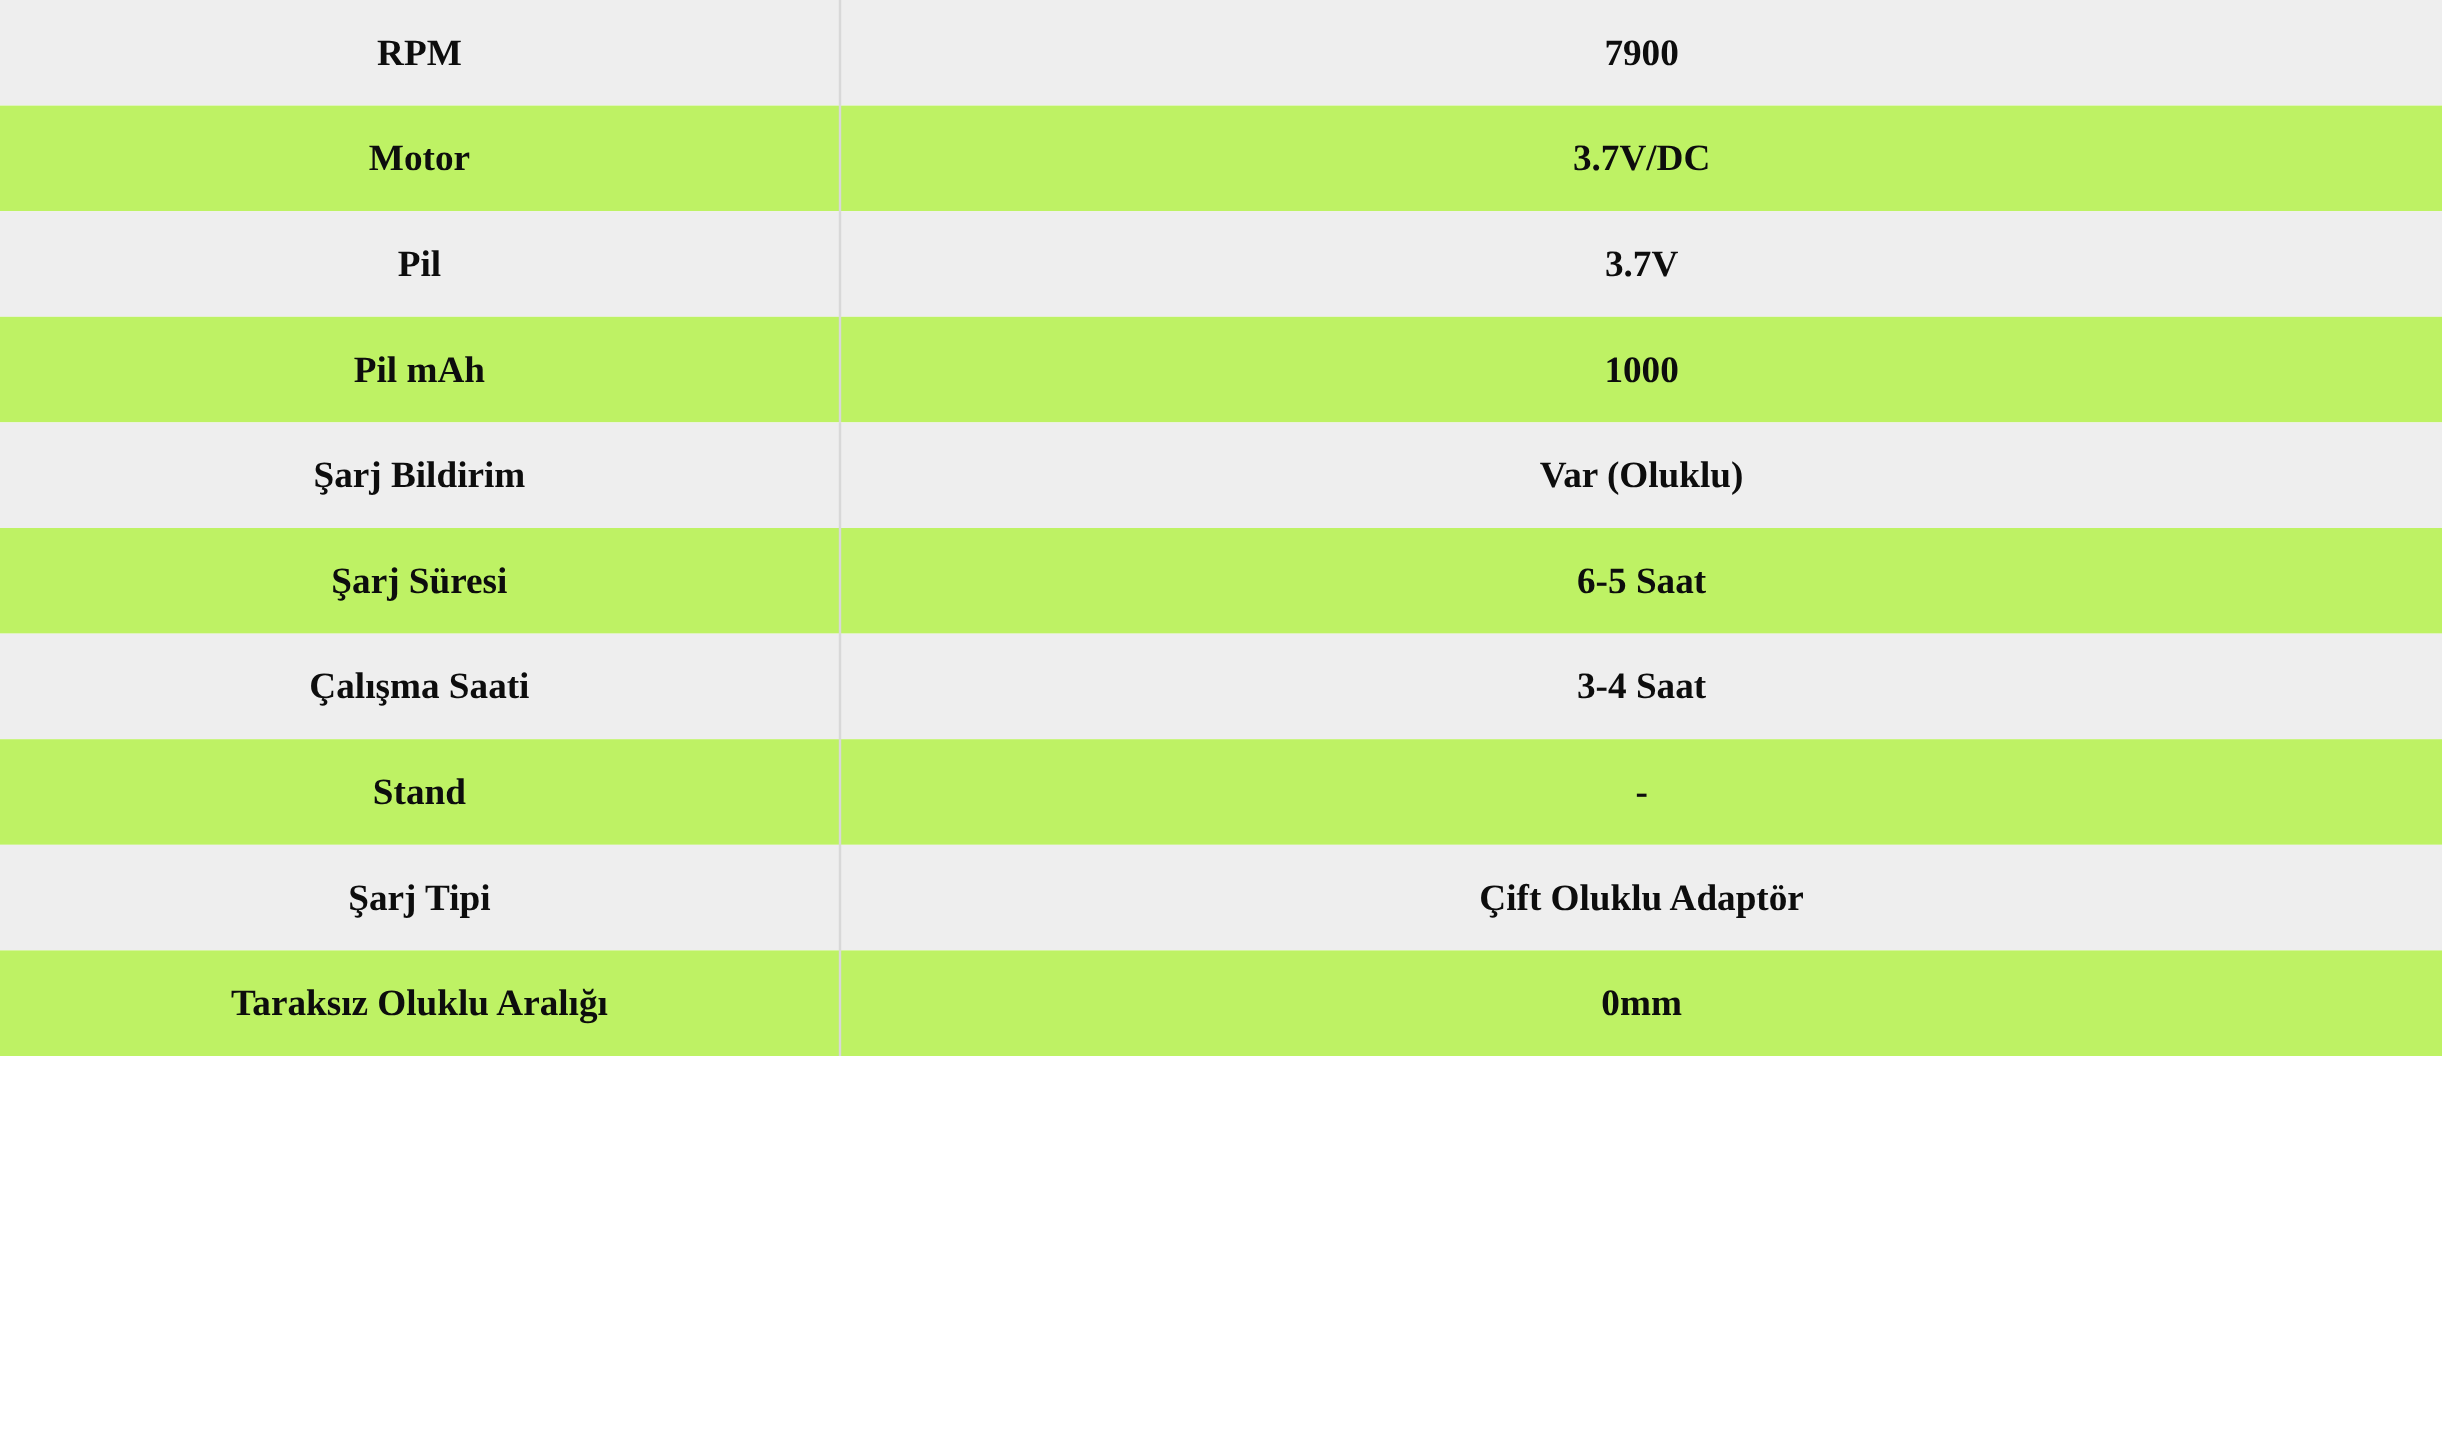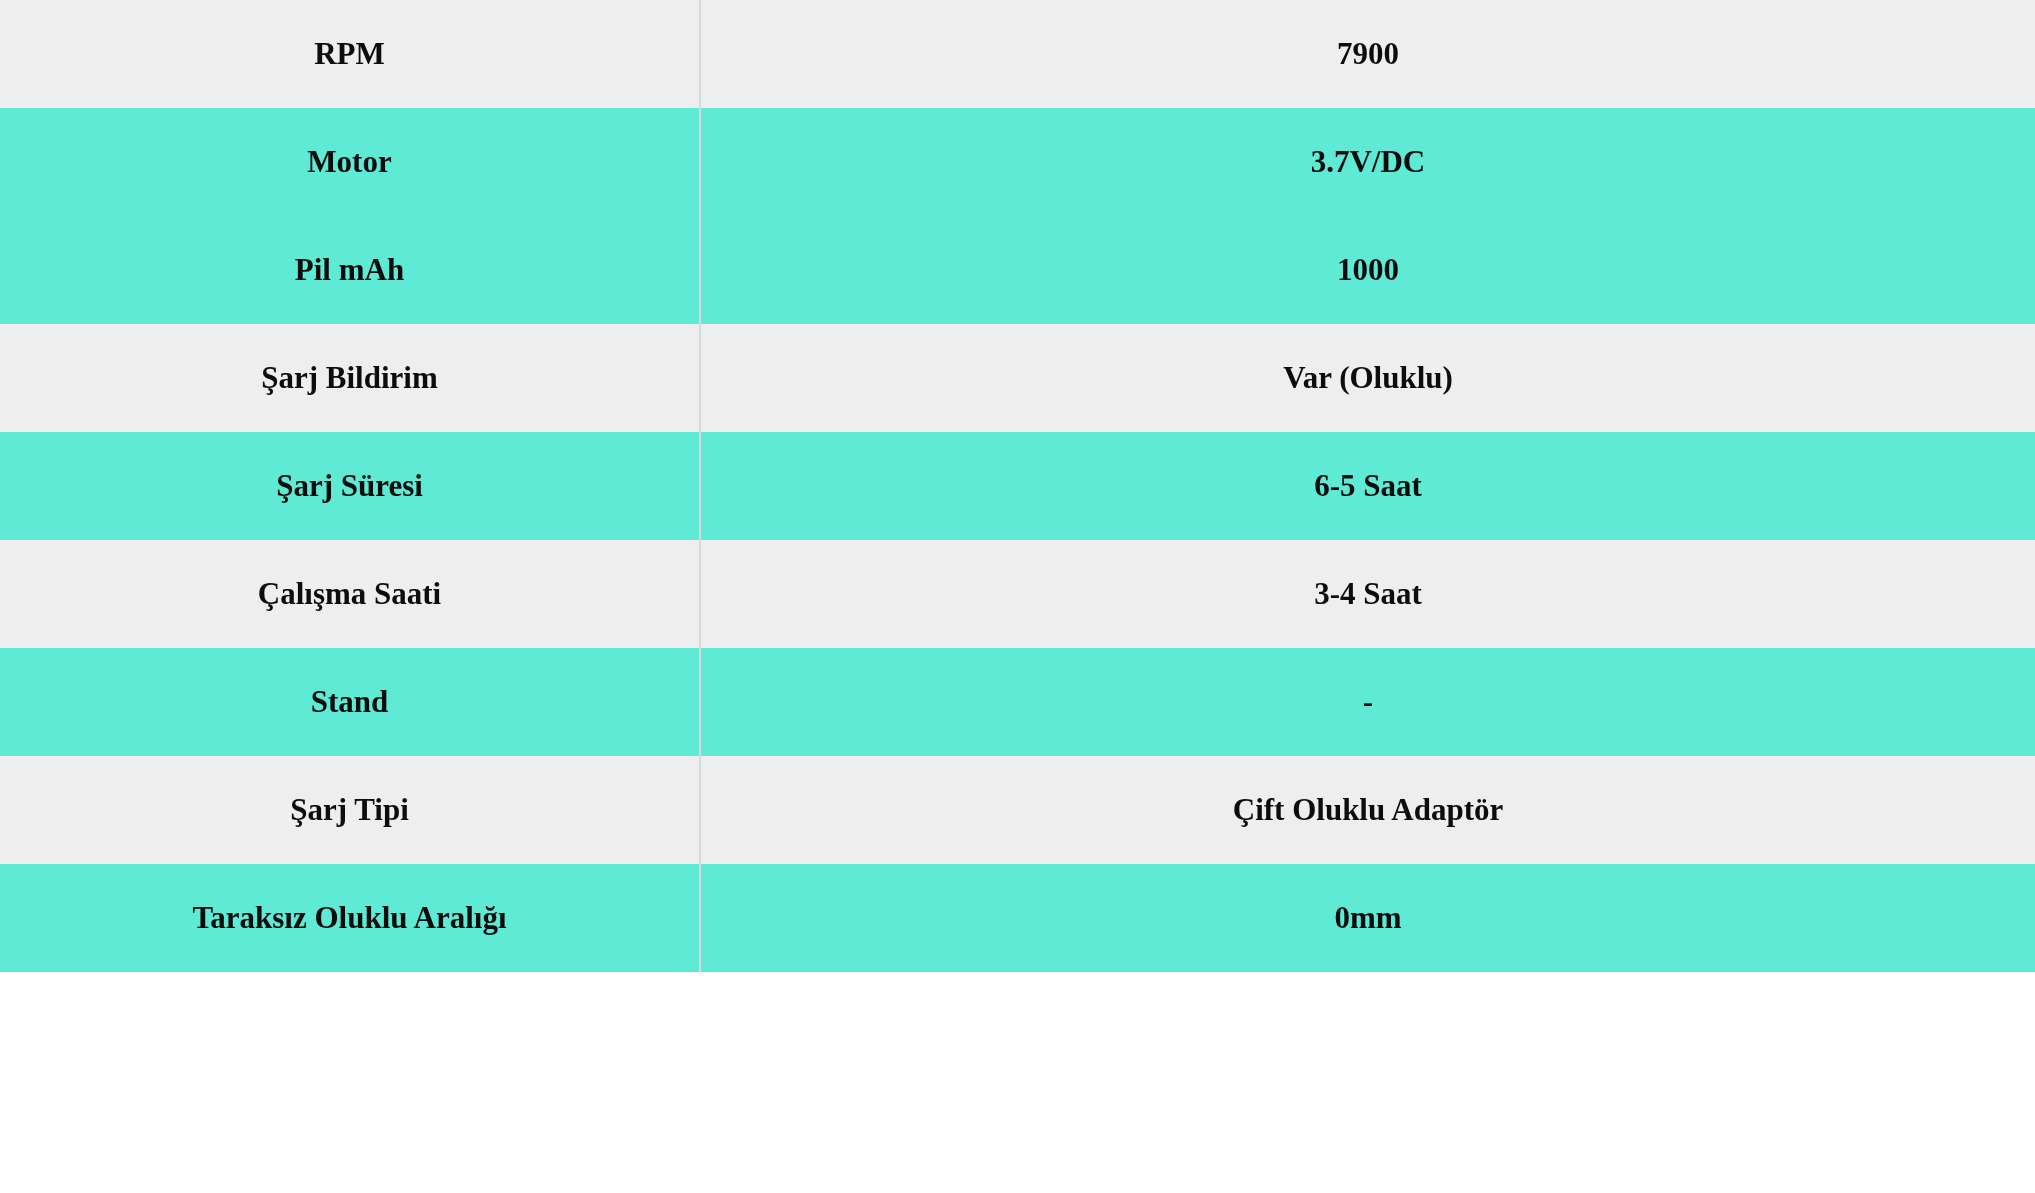--- a/index.html
+++ b/index.html
@@ -15,24 +15,24 @@
   }
   .spec-table {
     width: 2035px;
     border-collapse: collapse;
     table-layout: fixed;
   }
   .spec-table col.c-label { width: 700px; }
   .spec-table col.c-value { width: 1335px; }
 
   .spec-table tr.row-odd  { background: #eeeeee; }
-  .spec-table tr.row-even { background: #5eead4; }
+  .spec-table tr.row-even { background: #bef264; }
 
   .spec-table td {
-    height: 108px;
+    height: 88px;
     padding: 0 10px;
     text-align: center;
     vertical-align: middle;
     font-weight: bold;
     font-size: 31px;
     color: #0d0d0d;
     border: none;
   }
   .spec-table td.label {
     border-right: 2px solid #d8d8d8;
@@ -52,20 +52,24 @@
   </colgroup>
   <tbody>
     <tr class="row-odd">
       <td class="label">RPM</td>
       <td class="value">7900</td>
     </tr>
     <tr class="row-even">
       <td class="label">Motor</td>
       <td class="value">3.7V/DC</td>
     </tr>
+    <tr class="row-odd">
+      <td class="label">Pil</td>
+      <td class="value">3.7V</td>
+    </tr>
     <tr class="row-even">
       <td class="label">Pil mAh</td>
       <td class="value">1000</td>
     </tr>
     <tr class="row-odd">
       <td class="label">Şarj Bildirim</td>
       <td class="value">Var (Oluklu)</td>
     </tr>
     <tr class="row-even">
       <td class="label">Şarj Süresi</td>

